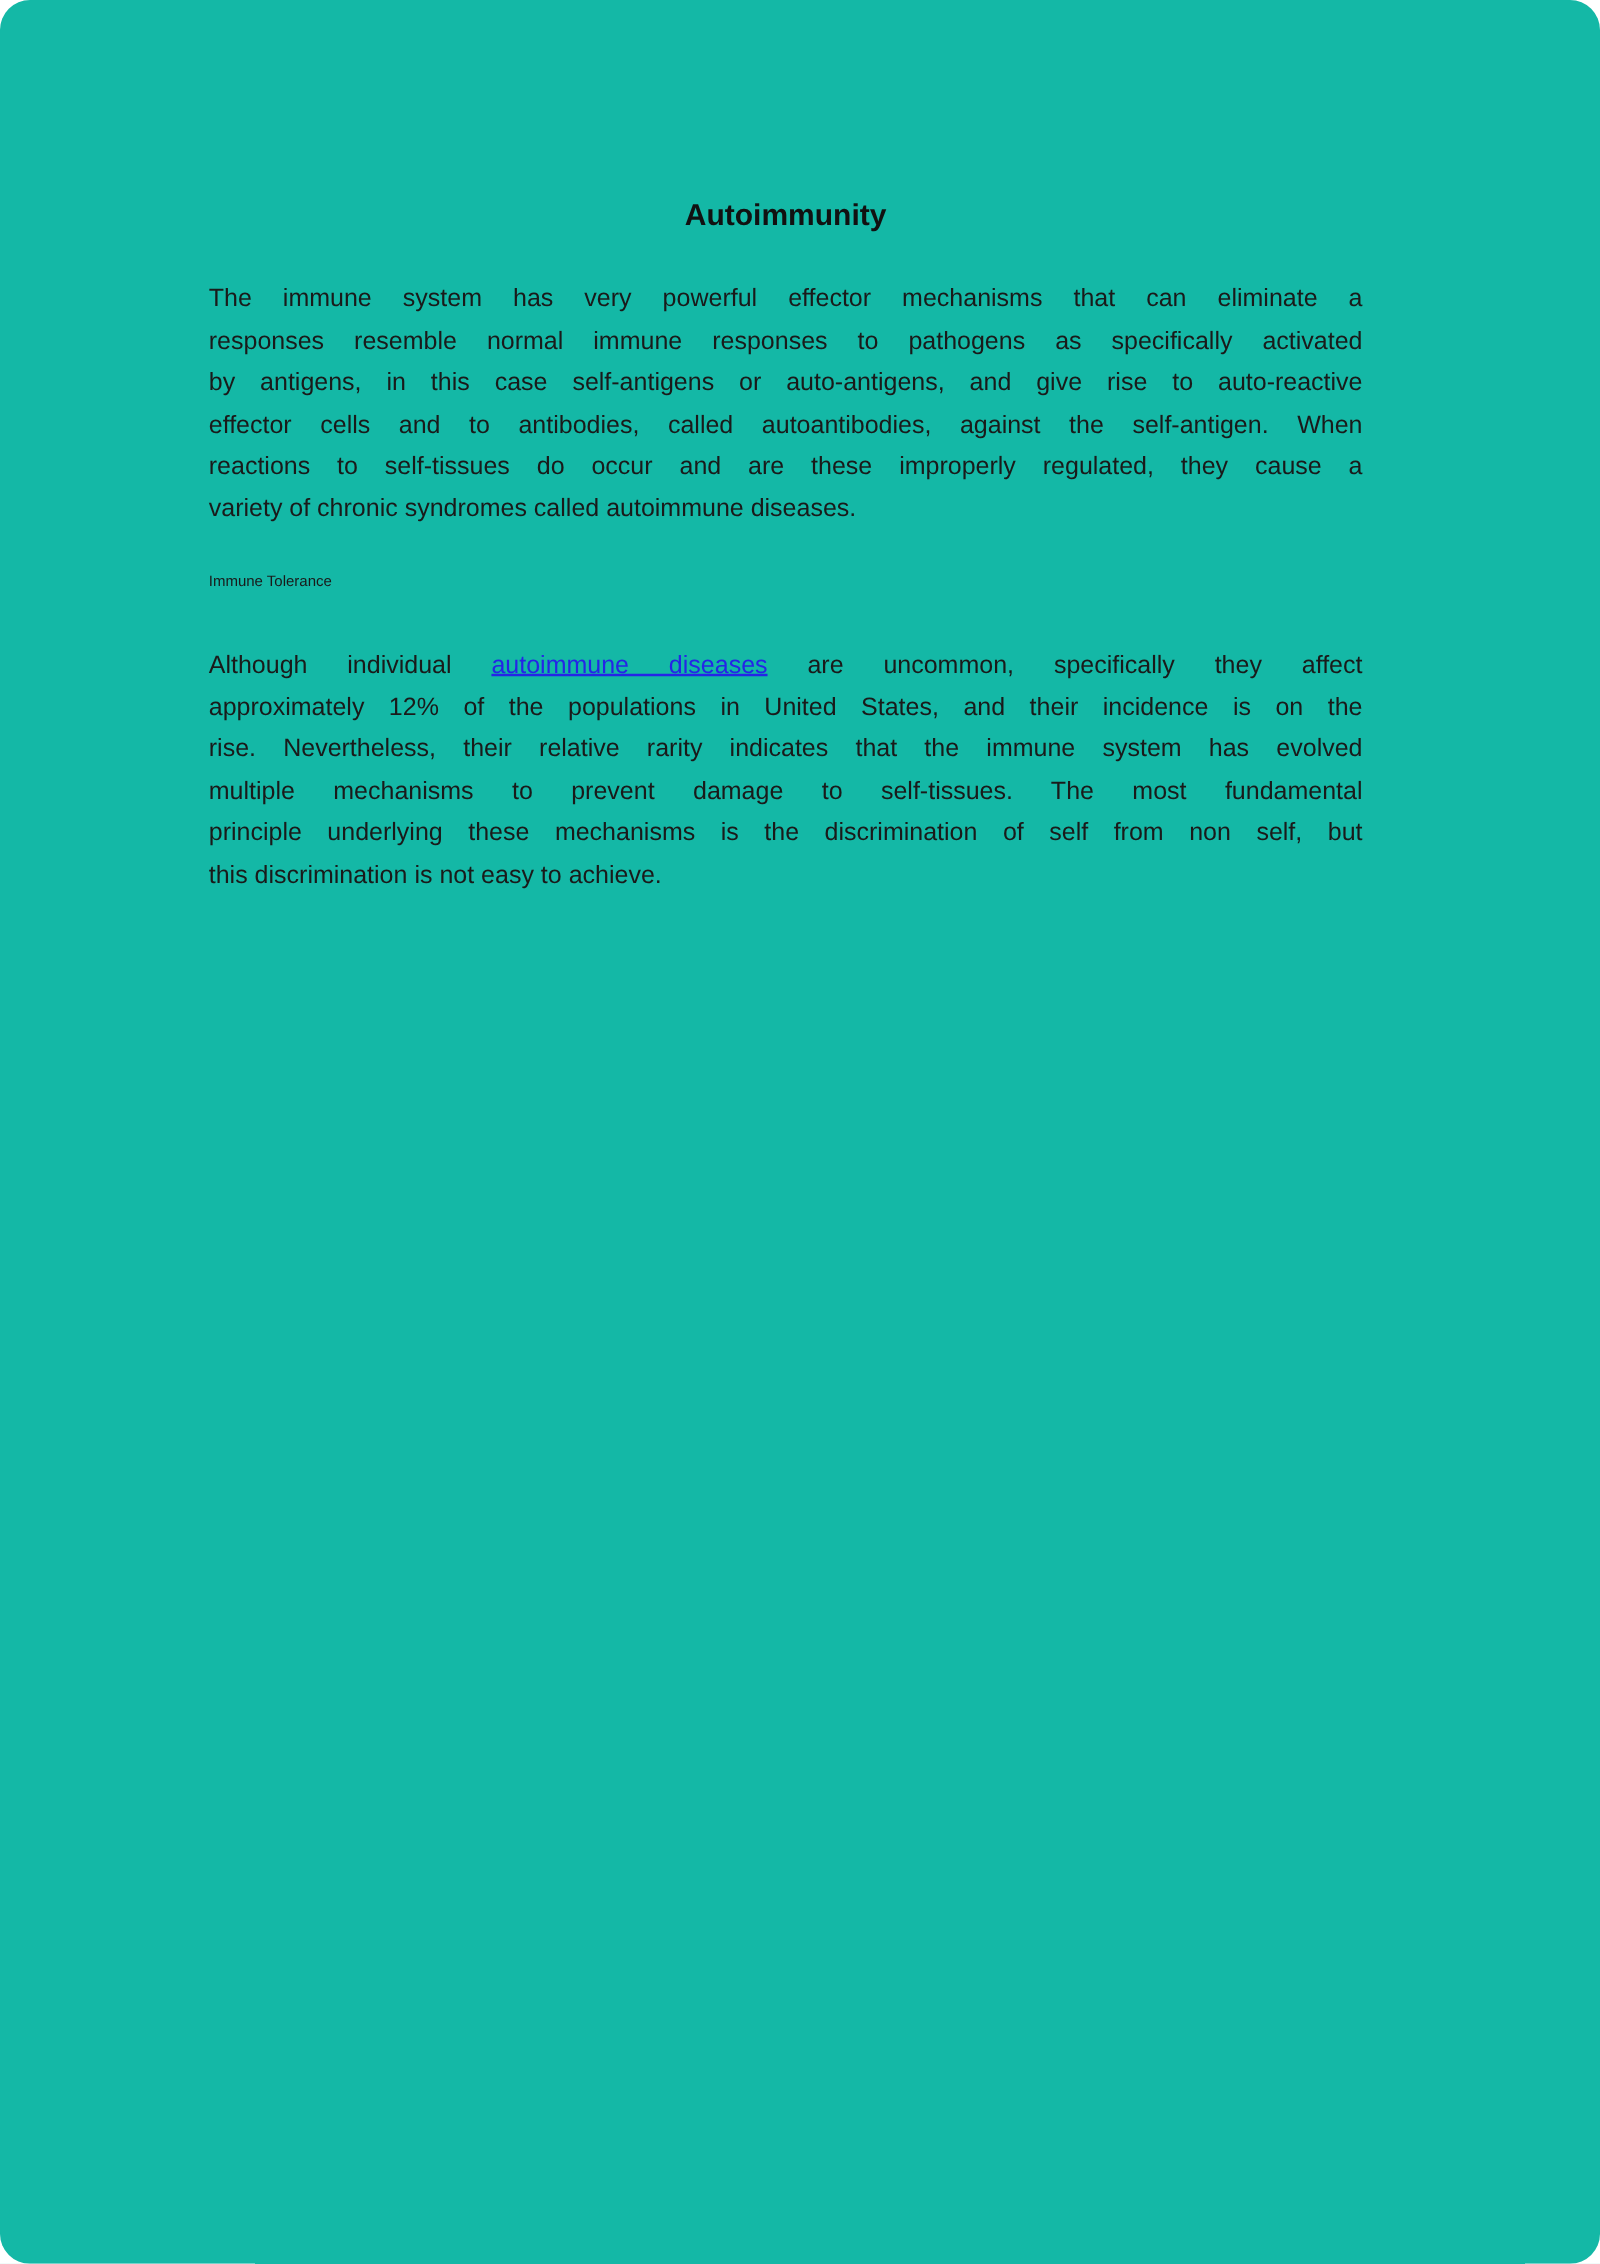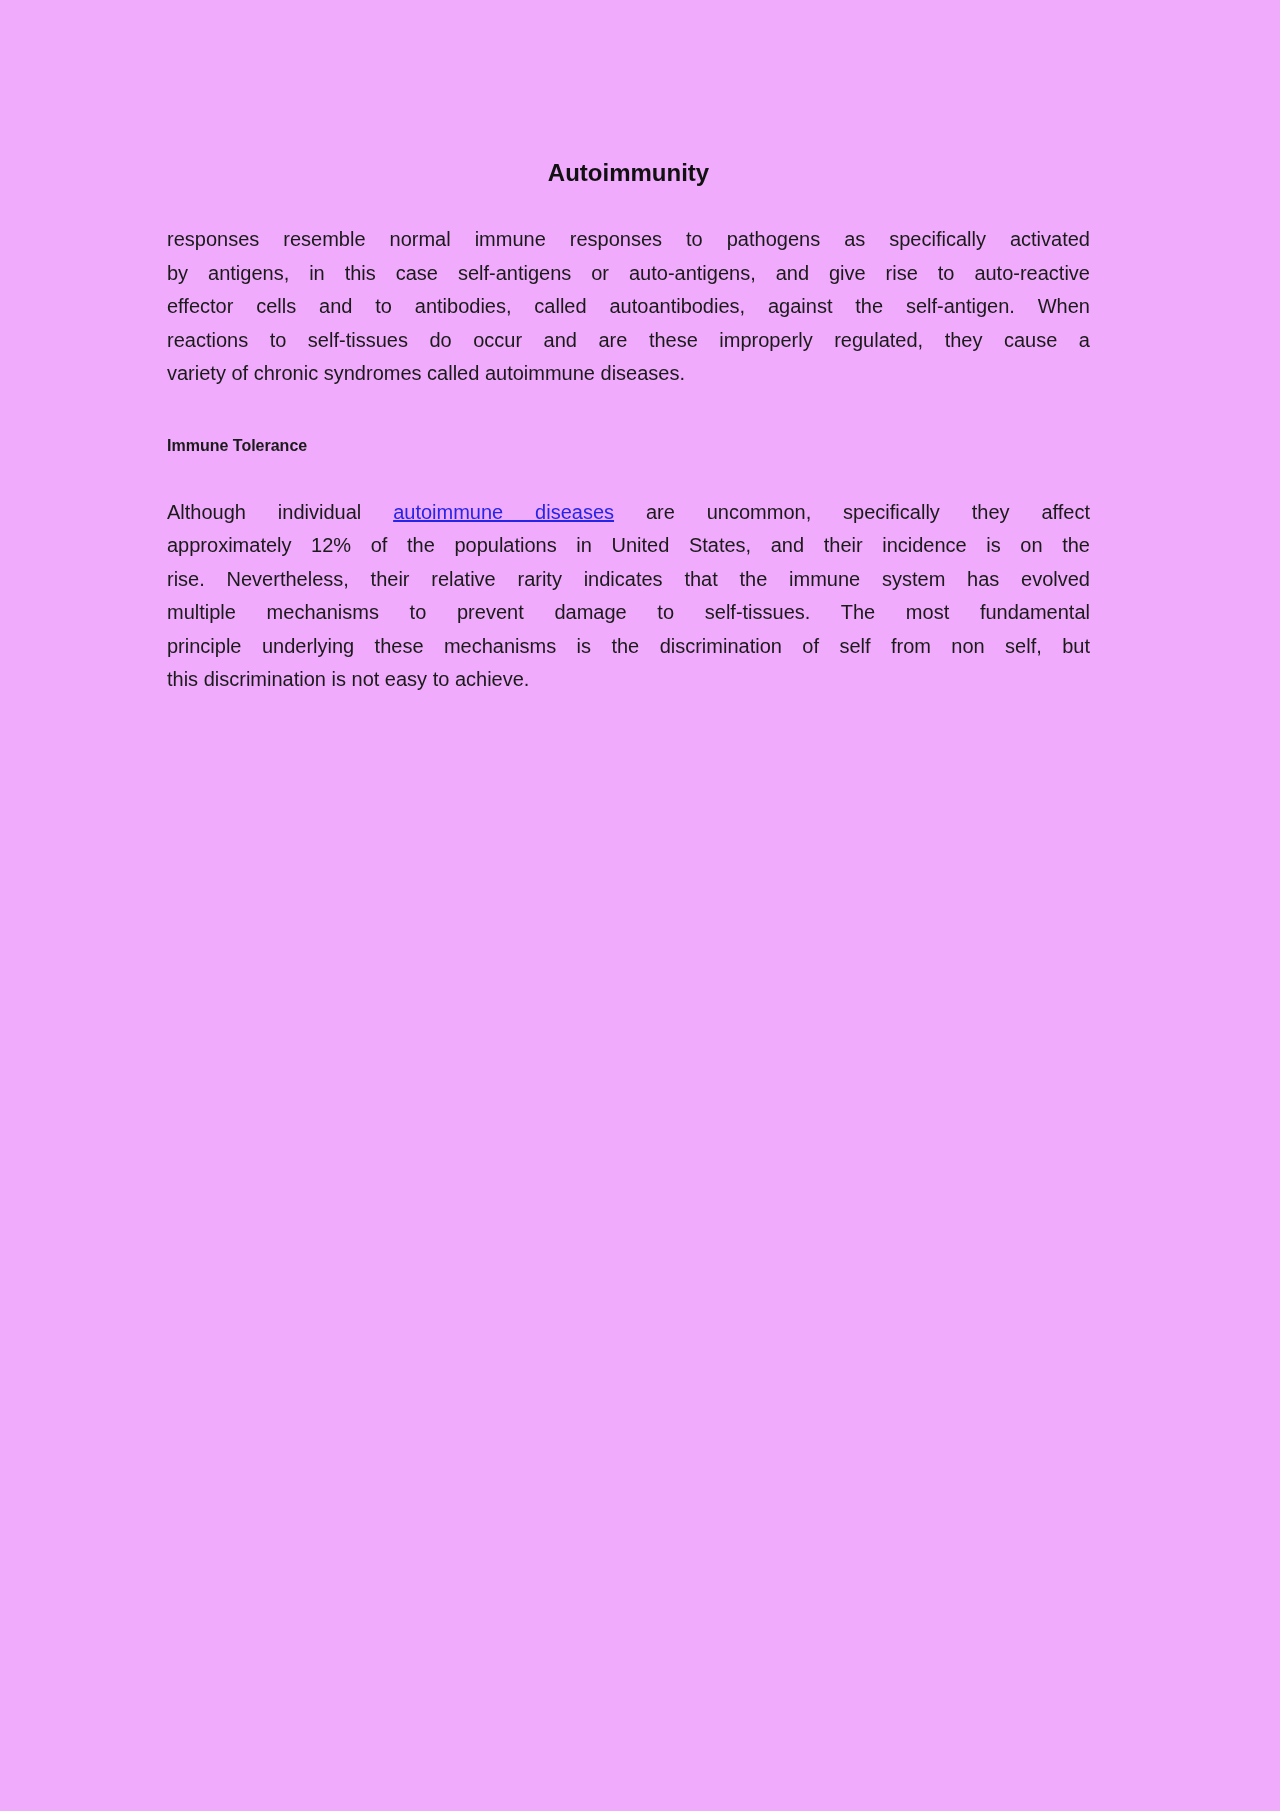--- a/index.html
+++ b/index.html
@@ -4,23 +4,24 @@
 <style>
   html, body {
     margin: 0;
     padding: 0;
     background: #ffffff;
   }
   .page {
     position: relative;
     width: 1280px;
     height: 1811px;
-    background: #f0abfc;
+    background: #14b8a6;
     overflow: hidden;
     font-family: "Liberation Sans", sans-serif;
+    border-radius: 24px;
   }
   .content {
     position: absolute;
     left: 167px;
     top: 156px;
     width: 923px;
     color: #1a1a1a;
     font-size: 20px;
     line-height: 33.5px;
   }
@@ -29,23 +30,23 @@
     font-size: 24px;
     font-weight: 700;
     line-height: 33.5px;
     text-align: center;
     color: #111111;
   }
   .para {
     margin: 33.5px 0 0 0;
   }
   .subheading {
-    margin: 38px 0 0 0;
-    font-size: 16px;
-    font-weight: 700;
+    margin: 25px 0 0 0;
+    font-size: 12px;
+    font-weight: 400;
     line-height: 33.5px;
     color: #1a1a1a;
   }
   .line {
     text-align: justify;
     text-align-last: justify;
   }
   .line.last {
     text-align: center;
     text-align-last: left;
@@ -59,20 +60,21 @@
 </style>
 </head>
 <body>
 
 <div class="page">
   <div class="content">
 
     <h1 class="doc-title">Autoimmunity</h1>
 
     <div class="para">
+      <div class="line">The immune system has very powerful effector mechanisms that can eliminate a</div>
       <div class="line">responses resemble normal immune responses to pathogens as specifically activated</div>
       <div class="line">by antigens, in this case self-antigens or auto-antigens, and give rise to auto-reactive</div>
       <div class="line">effector cells and to antibodies, called autoantibodies, against the self-antigen. When</div>
       <div class="line">reactions to self-tissues do occur and are these improperly regulated, they cause a</div>
       <div class="line last">variety of chronic syndromes called autoimmune diseases.</div>
     </div>
 
     <h2 class="subheading">Immune Tolerance</h2>
 
     <div class="para">

